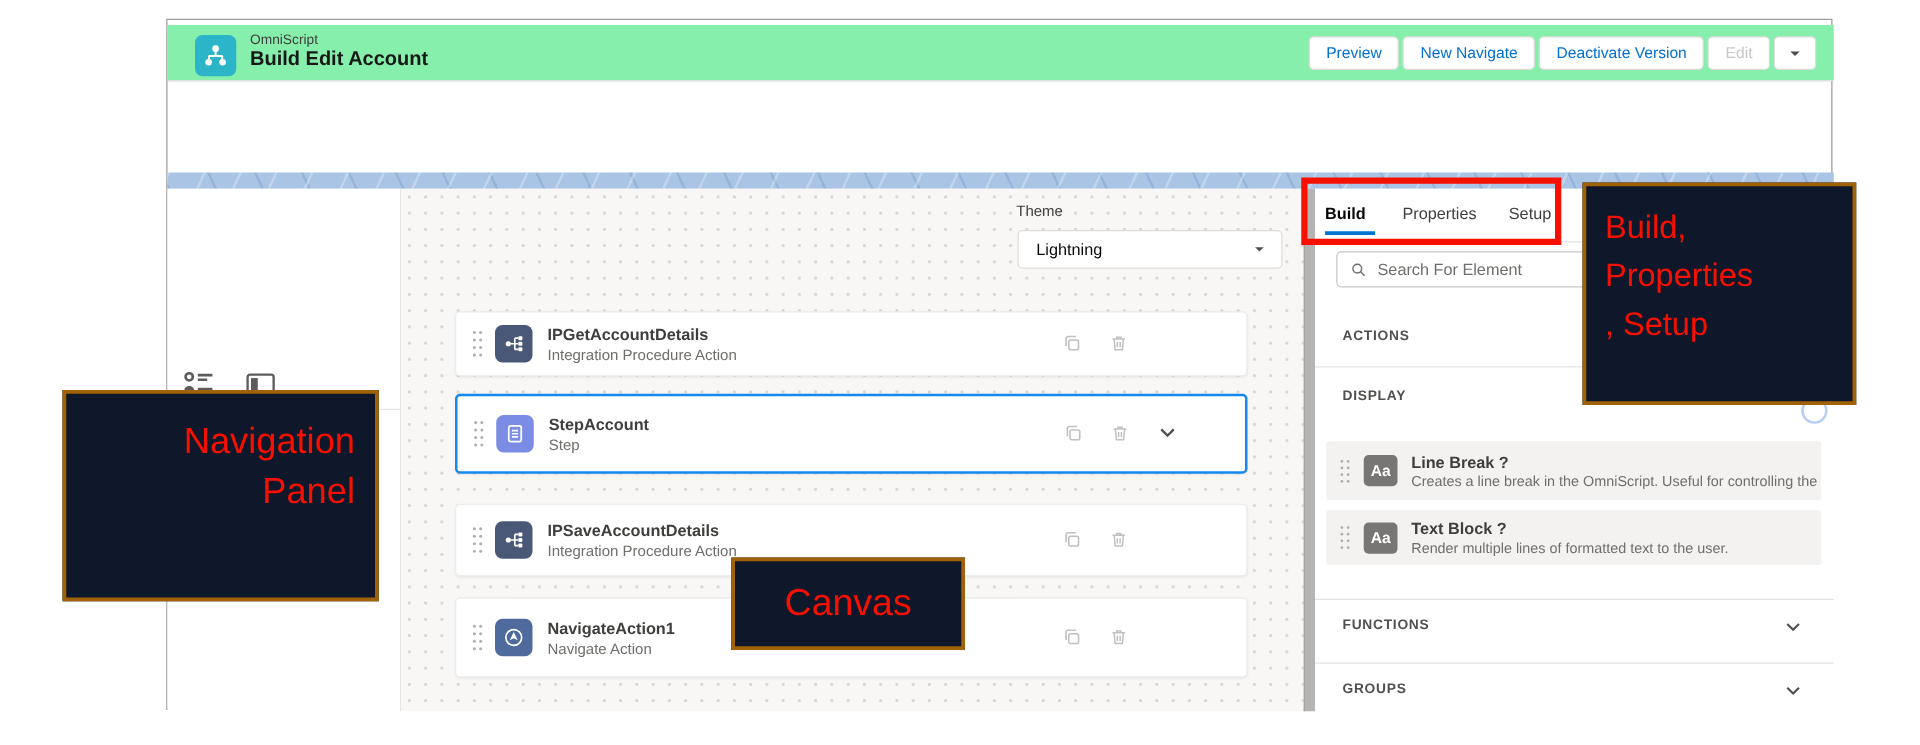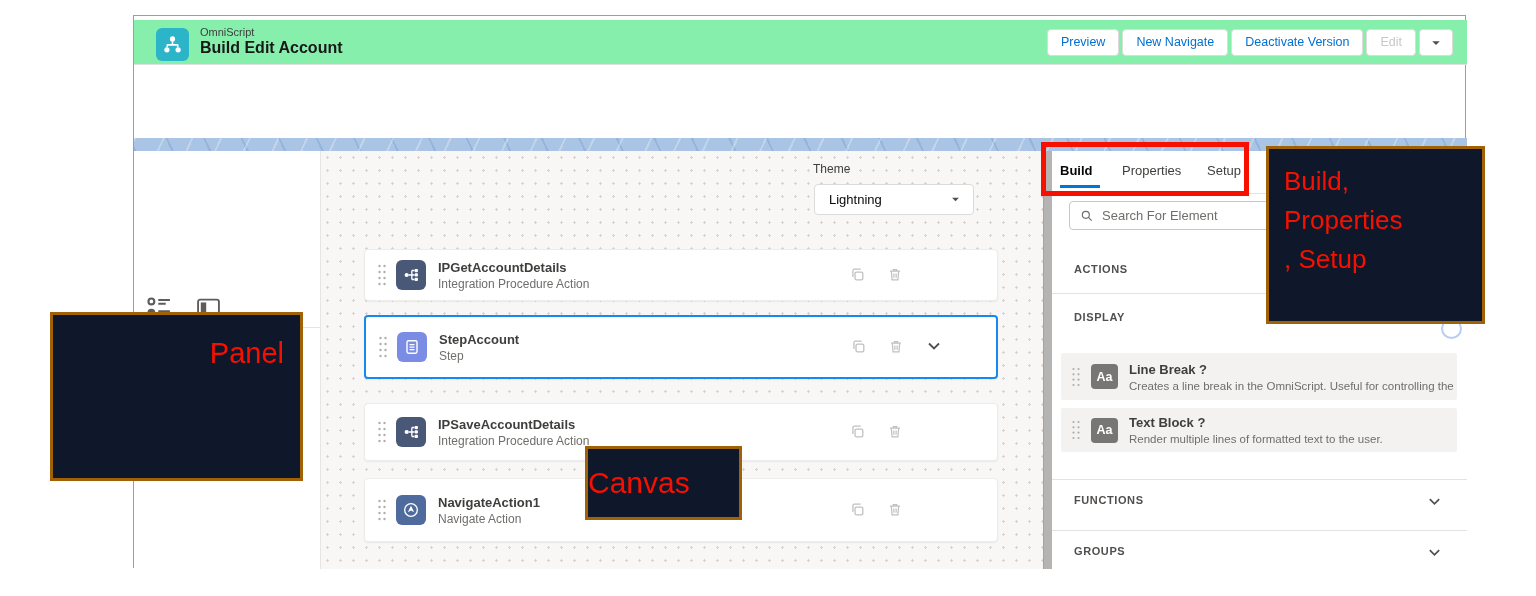--- a/index.html
+++ b/index.html
@@ -35,21 +35,21 @@
   .nav-panel{left:0;top:135px;width:187px;height:418px;background:#fff;border-right:1px solid #e7e5e3}
   .nav-tab{top:142px;width:34px;height:30px;display:flex;align-items:center;justify-content:center;cursor:pointer}
   .nav-underline{left:1px;top:173px;width:50px;height:3px;background:#0176d3}
   .nav-divider{left:0;top:176px;width:187px;height:1px;background:#e7e5e3}
   .tree-item{font-size:12.5px;color:#3e3e3c;white-space:nowrap;cursor:pointer}
 
   
   .canvas{left:187px;top:135px;width:722px;height:418px;background:#f8f7f6;
     background-image:radial-gradient(#d6d3d0 1px,rgba(0,0,0,0) 1.3px);background-size:13px 13px}
   .theme-label{left:492px;top:11px;font-size:12px;color:#3e3e3c}
-  .theme-select{left:493px;top:33px;width:160px;height:31px;background:#fff;border:1px solid #dddbda;border-radius:4px;
+  .theme-select{left:493px;top:33px;width:212px;height:31px;background:#fff;border:1px solid #dddbda;border-radius:4px;
     display:flex;align-items:center;padding:0 12px 0 14px;font-size:13px;color:#080707;cursor:pointer}
   .theme-select .spacer{flex:1}
 
   .card{left:43px;width:634px;background:#fff;border:1px solid #ececeb;border-radius:4px;
     box-shadow:0 1px 2px rgba(0,0,0,.06);display:flex;align-items:center;padding-left:12px;cursor:pointer}
   .card.selected{border:2px solid #1589ee}
   .el-icon{width:30px;height:30px;border-radius:6px;margin-left:9px;flex:none;display:flex;align-items:center;justify-content:center}
   .el-ip{background:#4a5878}.el-step{background:#7b8ce4}.el-nav{background:#4f6b9e}
   .card-text{margin-left:12px;min-width:0}
   .card-title{font-size:13px;font-weight:600;color:#3e3e3c}
@@ -77,21 +77,21 @@
   .pal-text{margin-left:11px;min-width:0}
   .pal-title{font-size:13px;font-weight:600;color:#3e3e3c;white-space:nowrap}
   .pal-desc{font-size:11.5px;color:#706e6b;margin-top:3px;white-space:nowrap;overflow:hidden}
   .sec-chevron{position:absolute;left:375px;width:16px;height:16px;cursor:pointer}
 
   
   .red-rect{left:1041px;top:142px;width:208px;height:54px;border:5px solid #f71000;pointer-events:none}
   .note-box{background:#0f172a;border:3px solid #a16207;color:#f71000}
   .note-bps{left:1266px;top:146px;width:219px;height:178px;font-size:26px;line-height:39px;padding:13px 0 0 15px}
   .note-nav{left:50px;top:312px;width:253px;height:169px;font-size:29px;line-height:40px;text-align:right;padding:18px 16px 0 0}
-  .note-canvas{left:585px;top:446px;width:157px;height:74px;font-size:30px;line-height:68px;text-align:left}
+  .note-canvas{left:585px;top:446px;width:187px;height:74px;font-size:30px;line-height:68px;text-align:center}
 
   svg{display:block}
 </style>
 </head>
 <body>
 
 <div class="stage">
   <div class="abs frame">
 
     <div class="abs header-bar">
@@ -435,19 +435,20 @@
 
   <div class="abs red-rect"></div>
 
   <div class="abs note-box note-bps">
     <div>Build,</div>
     <div>Properties</div>
     <div>, Setup</div>
   </div>
 
   <div class="abs note-box note-nav">
+    <div>Navigation</div>
     <div>Panel</div>
   </div>
 
   <div class="abs note-box note-canvas">
     <div>Canvas</div>
   </div>
 </div>
 
 </body></html>

